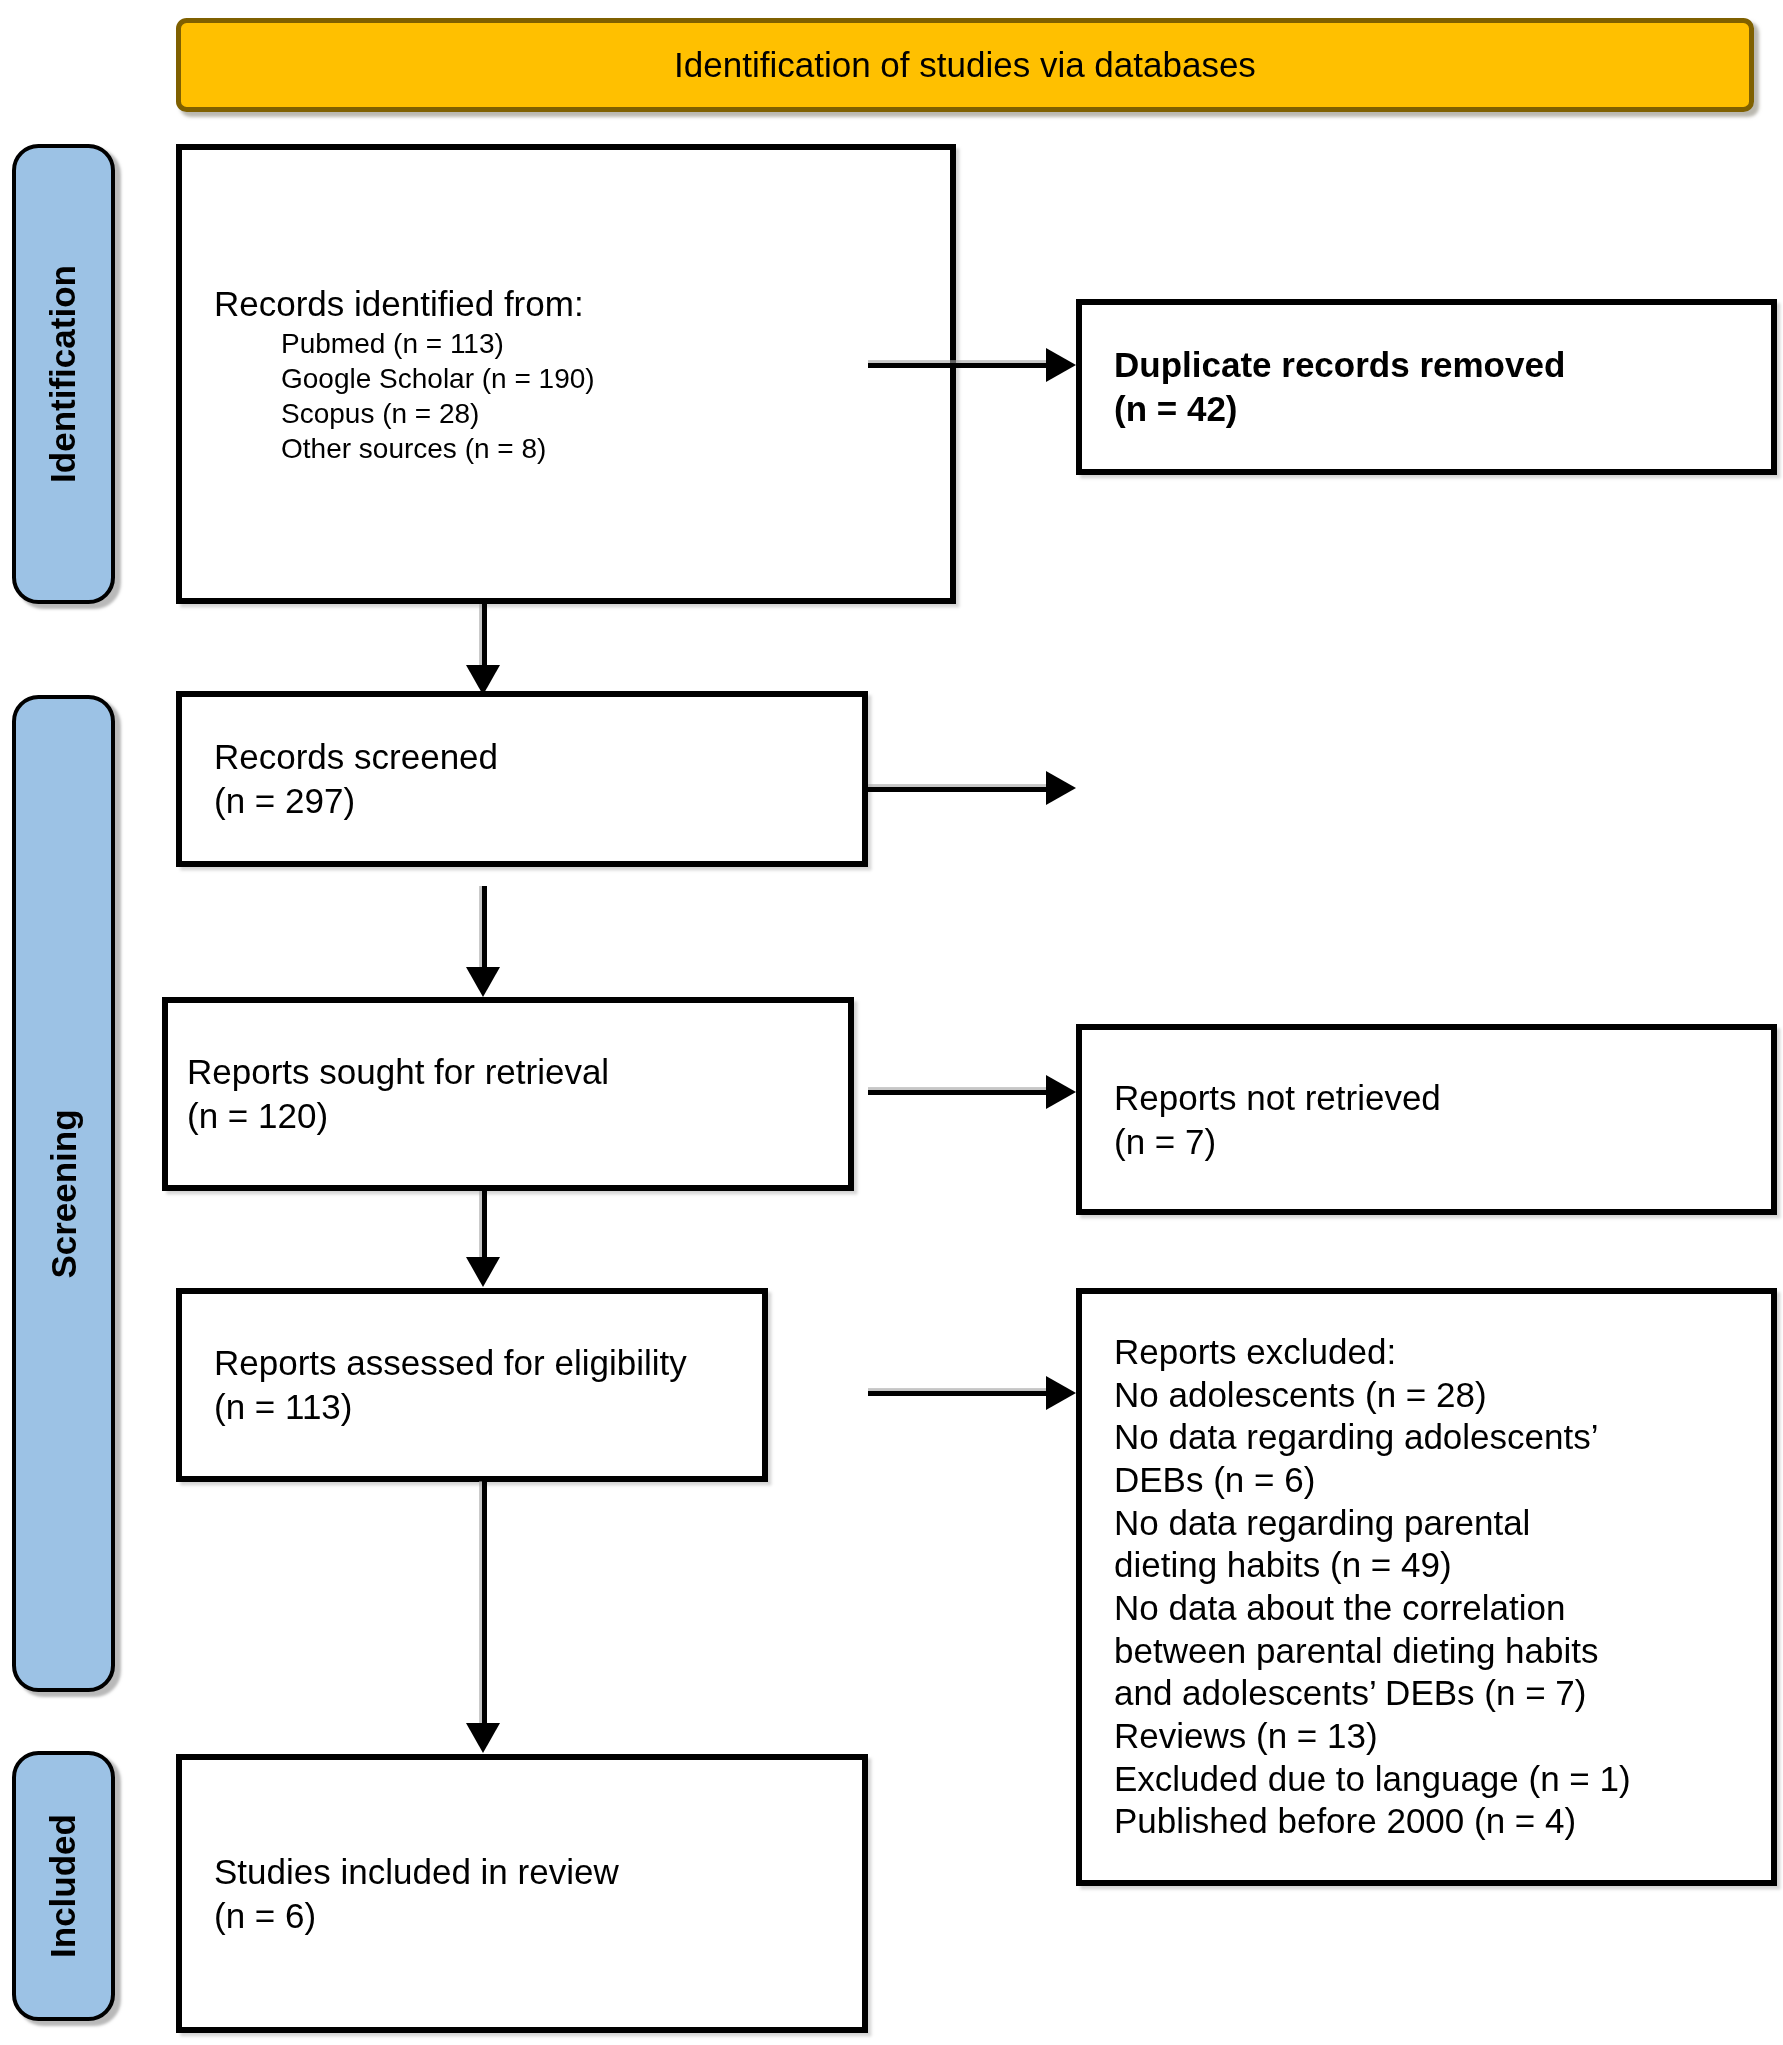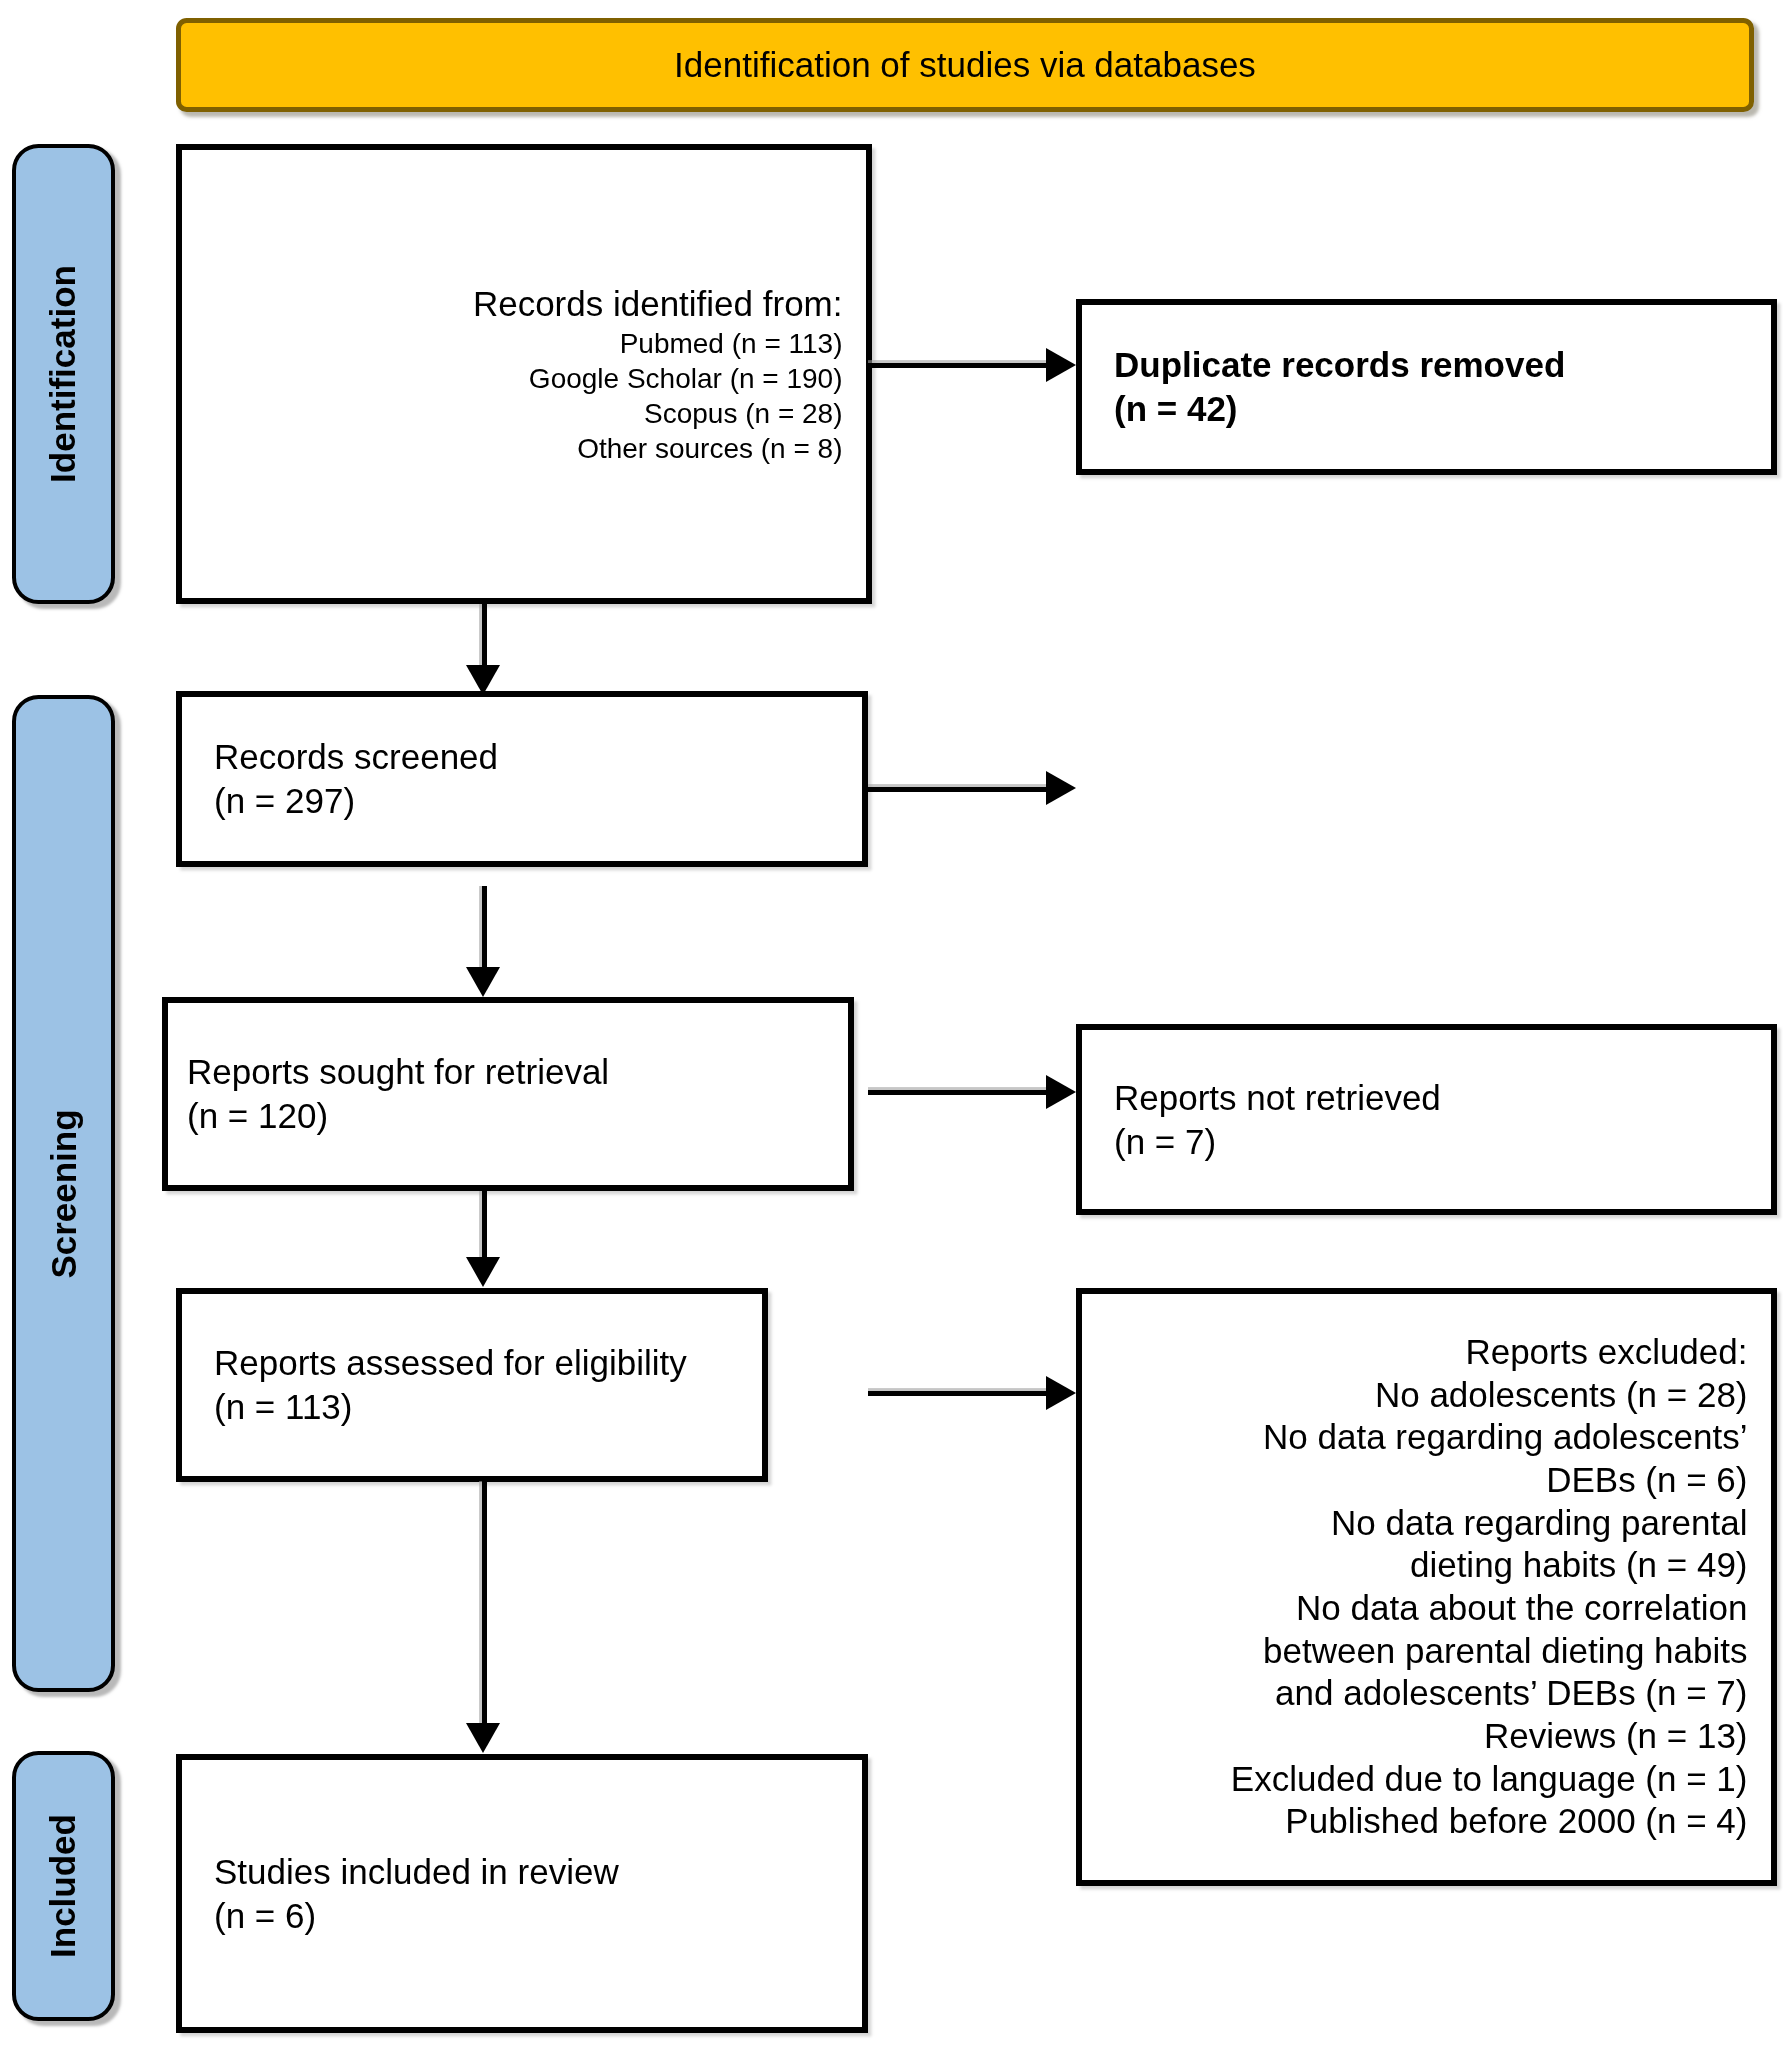--- a/index.html
+++ b/index.html
@@ -81,31 +81,31 @@
     line-height: 1.25;
     margin-left: 67px;
   }
   .fbox .box-reason {
     font-size: 35px;
     line-height: 1.22;
     white-space: pre-line;
   }
 
   
-  #box-records-identified { left: 176px; top: 144px;  width: 696px; height: 460px; text-align: right; }
+  #box-records-identified { left: 176px; top: 144px;  width: 780px; height: 460px; }
   #box-records-screened   { left: 176px; top: 691px; width: 692px; height: 176px; }
   #box-reports-sought     { left: 162px; top: 997px; width: 692px; height: 194px; padding-left: 19px; }
   #box-reports-assessed   { left: 176px; top: 1288px; width: 592px; height: 194px; }
   #box-studies-included   { left: 176px; top: 1754px; width: 692px; height: 279px; }
 
   
   #box-duplicates-removed { left: 1076px; top: 299px;  width: 701px; height: 176px; font-weight: bold; }
   #box-excluded-title     { left: 1076px; top: 698px; width: 701px; height: 199px; }
   #box-not-retrieved      { left: 1076px; top: 1024px; width: 701px; height: 191px; }
-  #box-reports-excluded   { left: 1076px; top: 1288px; width: 701px; height: 598px; text-align: right; }
+  #box-reports-excluded   { left: 1076px; top: 1288px; width: 701px; height: 598px; }
 
   
   .vline {
     position: absolute;
     width: 5.3px;
     background: #000000;
     box-shadow: -2.9px 0 0 rgba(160,160,160,0.6);
   }
   .vhead {
     position: absolute;

